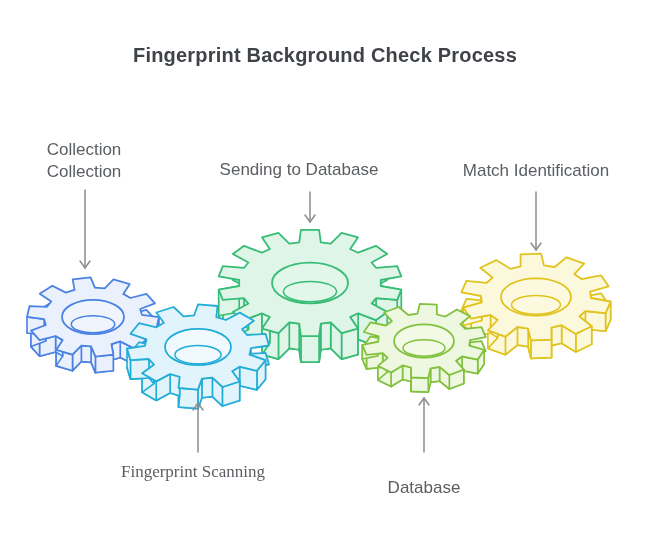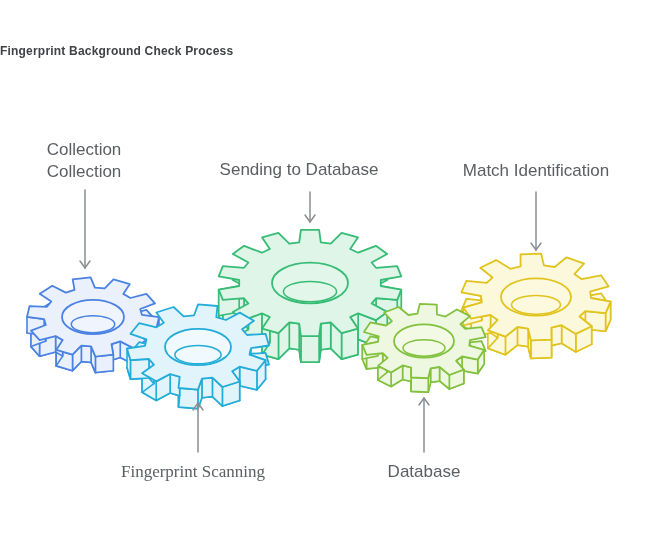--- a/index.html
+++ b/index.html
@@ -11,34 +11,34 @@
   .canvas{
     position:relative;
     width:650px;height:555px;
     background:var(--bg);
     font-family:"Liberation Sans",sans-serif;
     overflow:hidden;
   }
   #gear-svg{position:absolute;left:0;top:0;width:650px;height:555px;}
   .title{
     position:absolute;left:0;top:44px;width:100%;
-    margin:0;
-    font-size:12px;font-weight:bold;color:var(--title-color);
+    margin:0;text-align:center;
+    font-size:20px;font-weight:bold;color:var(--title-color);
     letter-spacing:.2px;
   }
   .label{
     position:absolute;text-align:center;
     font-size:17px;line-height:22px;color:var(--label-color);
   }
   .label span{display:block;}
   #label-fingerprint-collection{left:14px;top:139px;width:140px;}
   #label-sending-to-database{left:199px;top:159px;width:200px;}
   #label-match-identification{left:436px;top:160px;width:200px;}
   #label-fingerprint-scanning{left:93px;top:461px;width:200px;font-family:Liberation Serif, serif;}
-  #label-database-comparison{left:344px;top:461px;width:160px;}
+  #label-database-comparison{left:344px;top:477px;width:160px;}
 </style>
 </head>
 <body>
 
 <div class="canvas">
   <svg id="gear-svg" viewBox="0 0 650 555" xmlns="http://www.w3.org/2000/svg">
       <g stroke-linejoin="round" stroke-linecap="round">
         <path d="M72.7 295.3L90.6 293.4L94.9 303.6L104.7 304.4L113.5 295.4L129.8 300.1L123.3 309.9L130.4 314.0L146.4 309.8L155.0 319.4L140.2 325.0L141.9 330.8L159.0 333.1L156.5 343.9L139.0 343.2L134.7 348.5L146.3 356.3L133.7 364.2L120.2 357.4L111.5 360.2L113.3 370.7L95.4 372.6L91.1 362.4L81.3 361.6L72.5 370.6L56.2 365.9L62.7 356.1L55.6 352.0L39.6 356.2L31.0 346.6L45.8 341.0L44.1 335.2L27.0 332.9L29.5 322.1L47.0 322.8L51.3 317.5L39.7 309.7L52.3 301.8L65.8 308.6L74.5 305.8Z" fill="#ebf1fc" stroke="#4a82e4" stroke-width="1.8"></path>
         <path d="M158.9999356648114,317.0552920127374L156.46861099595776,327.8620785565086L156.46861099595776,343.8620785565086L158.9999356648114,333.0552920127374Z" fill="#ebf1fc" stroke="#4a82e4" stroke-width="1.6"></path>
         <path d="M156.46861099595776,327.8620785565086L138.97433479230182,327.1710272119351L138.97433479230182,343.1710272119351L156.46861099595776,343.8620785565086Z" fill="#ebf1fc" stroke="#4a82e4" stroke-width="1.6"></path>

